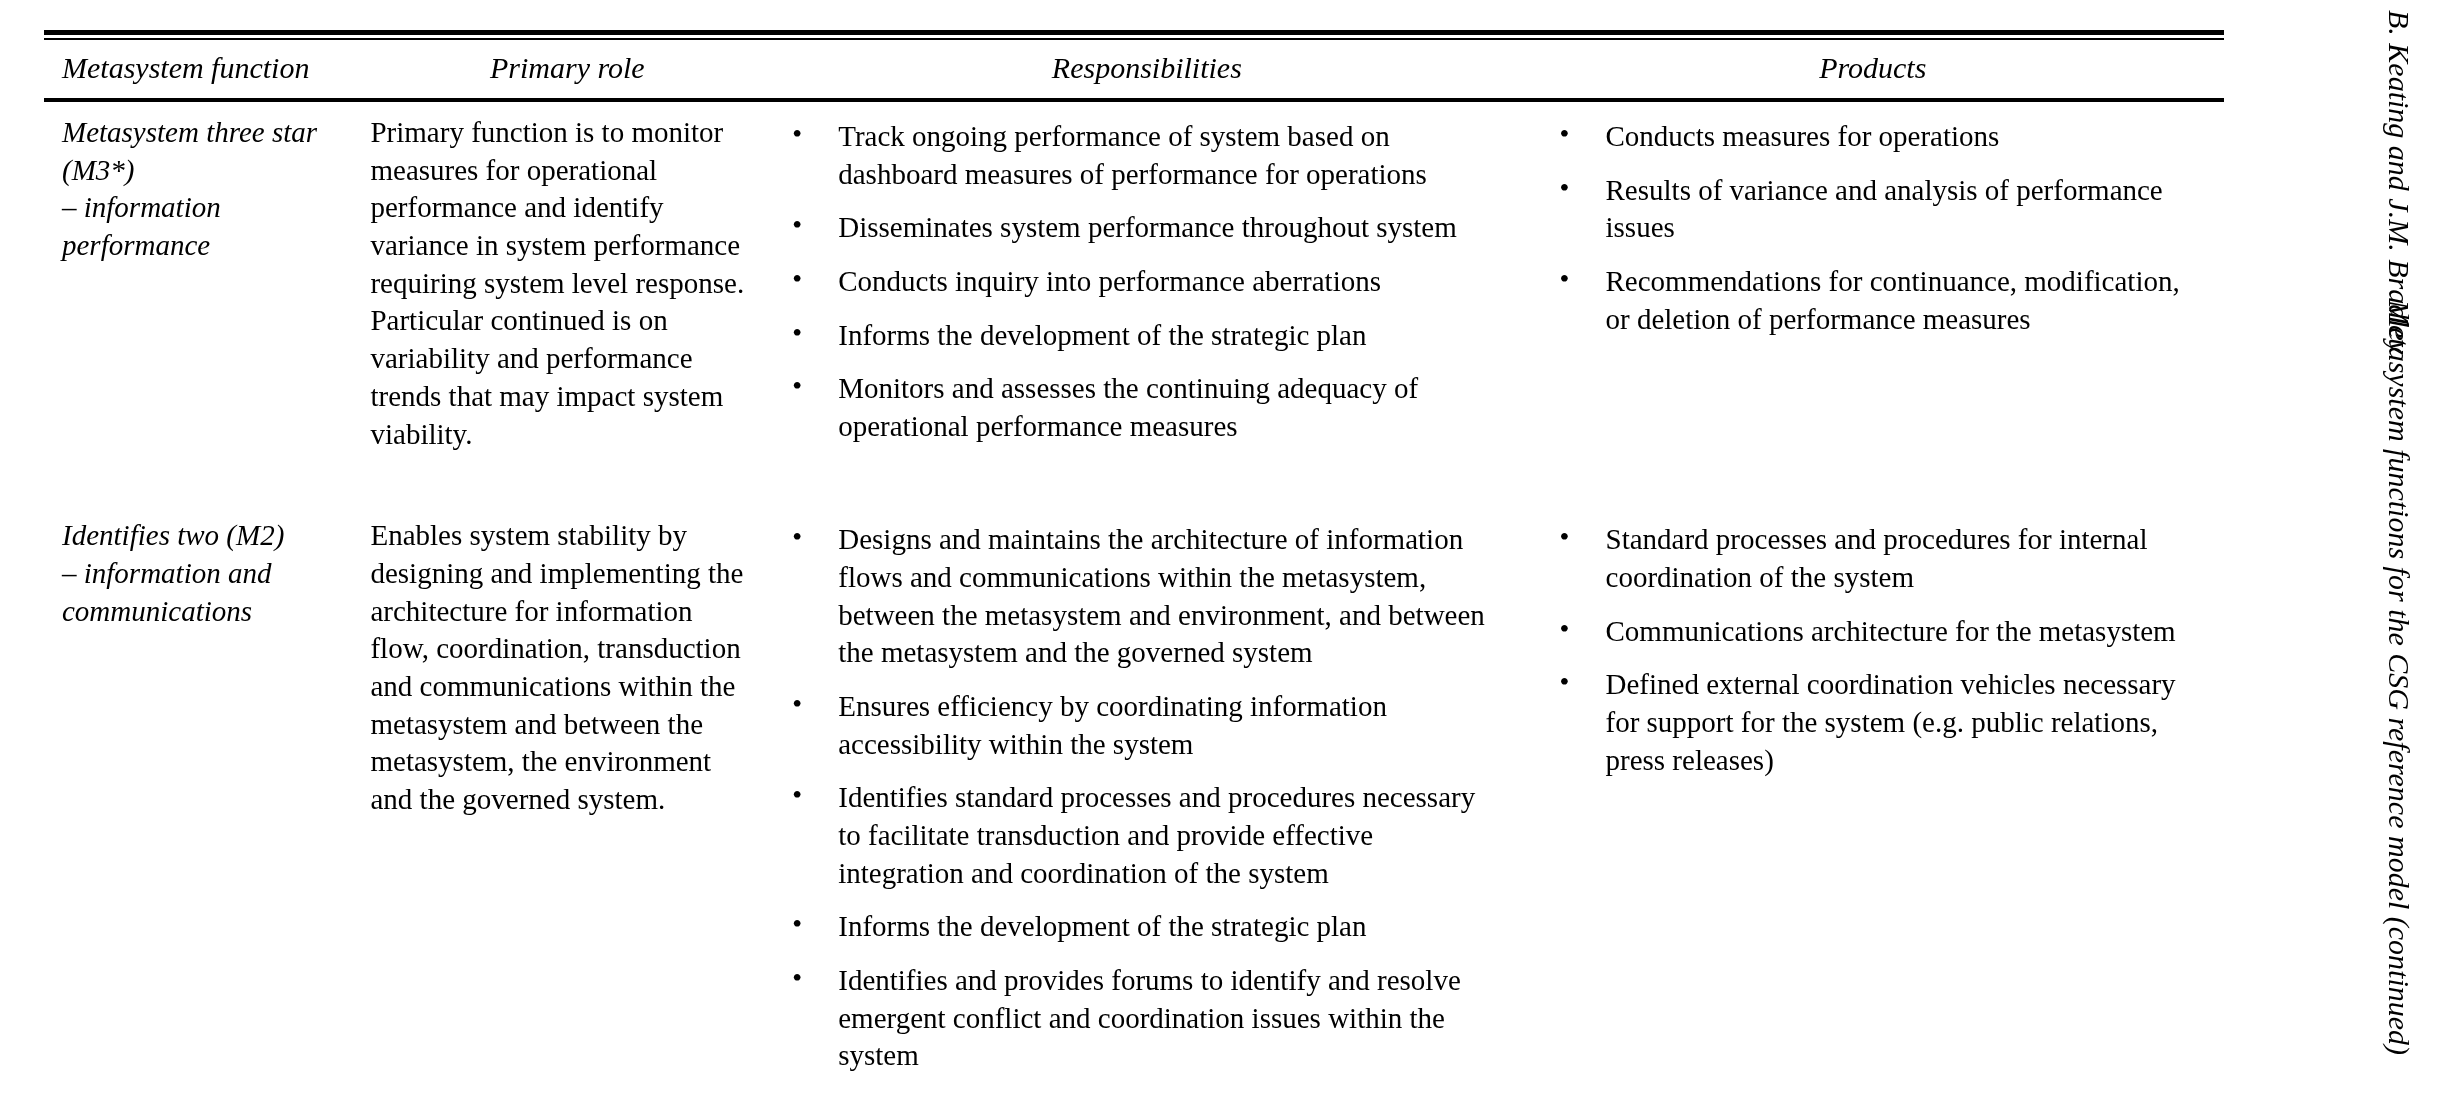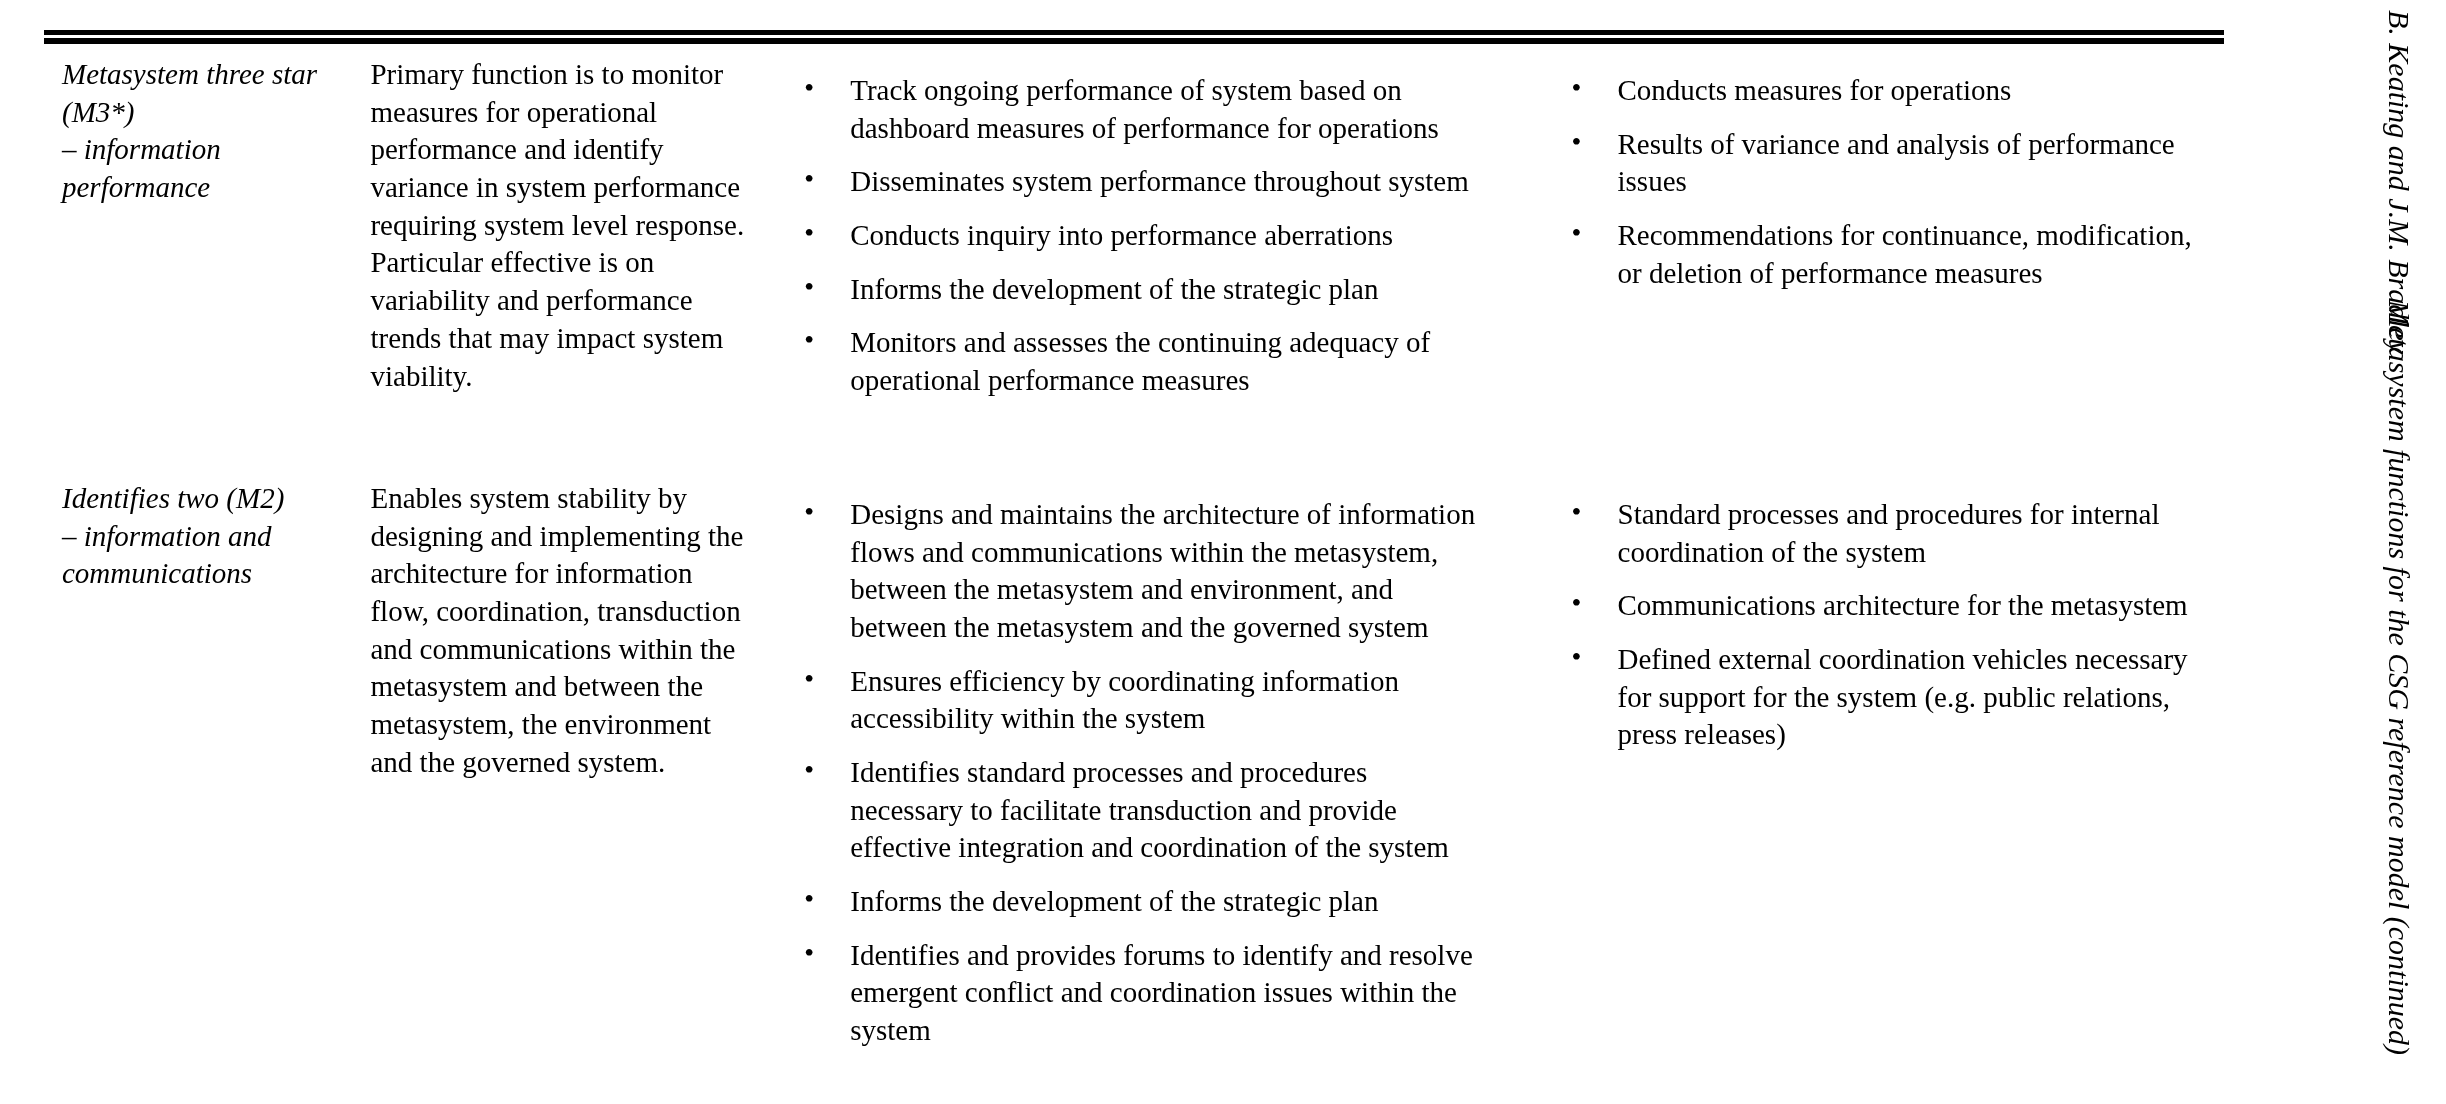--- a/index.html
+++ b/index.html
@@ -99,21 +99,21 @@
     padding: 12px 10px 0 26px;
   }
 
   .row-gap td { height: 52px; }
 
   .func-line { display: block; }
 
   
   ul.blist {
     list-style: none;
-    margin: 16px;
+    margin: 4px;
     padding: 0;
   }
   ul.blist > li {
     position: relative;
     padding-left: 54px;
     margin: 0 0 16px 0;
     line-height: 1.30;
   }
   ul.blist > li:last-child { margin-bottom: 0; }
   ul.blist > li::before {
@@ -147,38 +147,54 @@
 <body>
 
 <div id="page">
 
   <div id="table-wrap">
 
     <div class="rule-top-outer"></div>
     <div class="rule-top-gap"></div>
     <div class="rule-top-inner"></div>
 
+    <table class="ref-table">
+      <colgroup>
+        <col style="width:272px">
+        <col style="width:350px">
+        <col style="width:640px">
+        <col style="width:600px">
+      </colgroup>
+      <thead>
+        <tr>
+          <th class="col-func">Metasystem function</th>
+          <th>Primary role</th>
+          <th>Responsibilities</th>
+          <th>Products</th>
+        </tr>
+      </thead>
+    </table>
 
     <div class="rule-head"></div>
 
     <table class="ref-table">
       <colgroup>
         <col style="width:272px">
         <col style="width:350px">
         <col style="width:640px">
         <col style="width:600px">
       </colgroup>
       <tbody>
 
         <tr>
           <td class="c-func">
             <span class="func-line">Metasystem three star (M3*)</span>
             <span class="func-line">– information performance</span>
           </td>
-          <td class="c-role">Primary function is to monitor measures for operational performance and identify variance in system performance requiring system level response. Particular effective is on variability and performance trends that may impact system viability.</td>
+          <td class="c-role">Primary function is to monitor measures for operational performance and identify variance in system performance requiring system level response. Particular continued is on variability and performance trends that may impact system viability.</td>
           <td class="c-resp">
             <ul class="blist">
               <li>Track ongoing performance of system based on dashboard measures of performance for operations</li>
               <li>Disseminates system performance throughout system</li>
               <li>Conducts inquiry into performance aberrations</li>
               <li>Informs the development of the strategic plan</li>
               <li>Monitors and assesses the continuing adequacy of operational performance measures</li>
             </ul>
           </td>
           <td class="c-prod">

